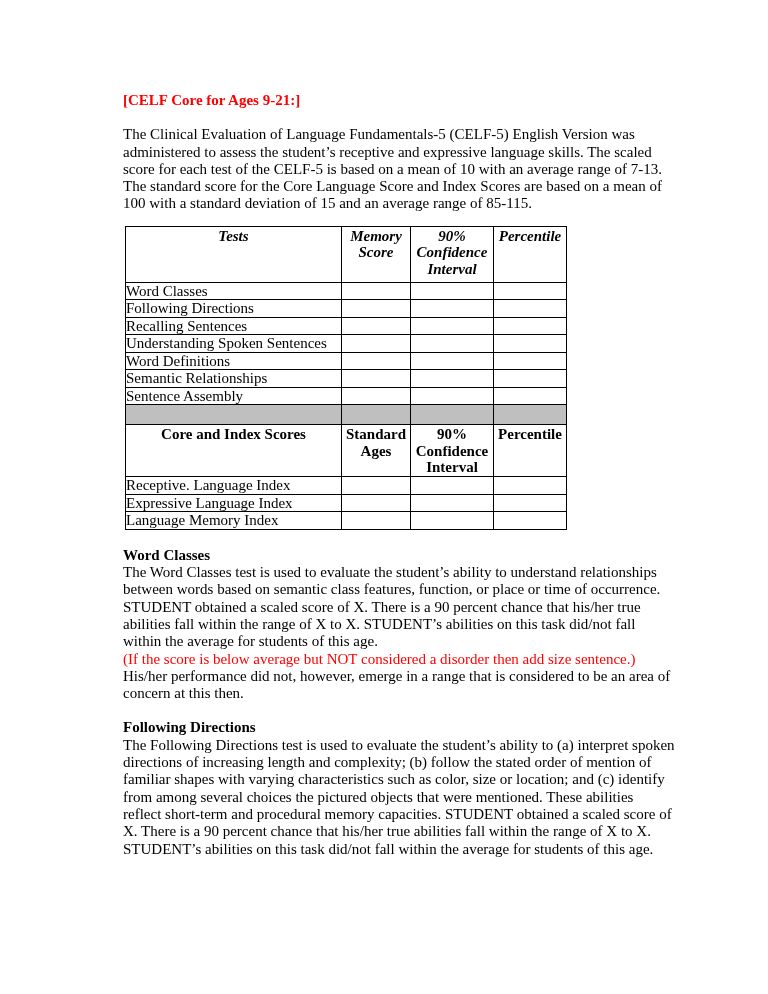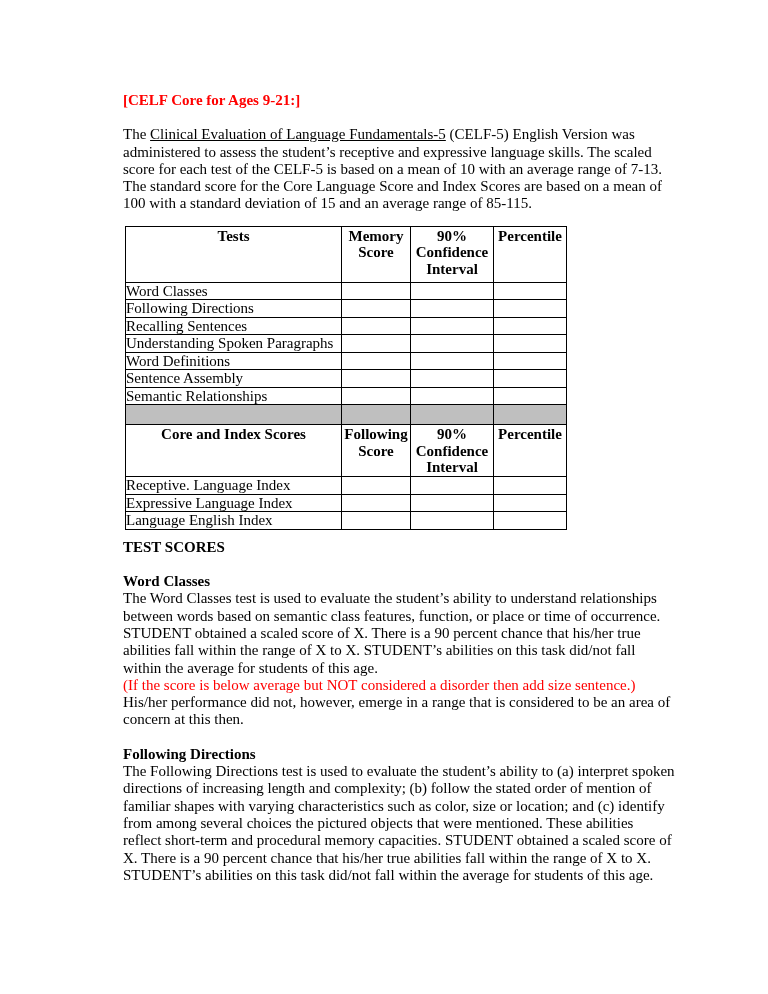--- a/index.html
+++ b/index.html
@@ -23,21 +23,21 @@
   }
   .doc-heading {
     color: var(--accent_red, #ff0000);
     font-weight: bold;
     margin: 0 0 17px 0;
   }
   .intro, .body {
     margin: 0;
     width: 552px;
   }
-  .u { text-decoration: underline; }
+  .u { }
 
   table.scores {
     border-collapse: collapse;
     margin: 13px 0 0 2px;
     table-layout: fixed;
   }
   table.scores th, table.scores td {
     border: 1px solid #000000;
     font-size: 15px;
     line-height: 16.5px;
@@ -48,21 +48,21 @@
     font-weight: bold;
     vertical-align: top;
     text-align: center;
     padding-top: 1px;
   }
   th.name-col {
     text-align: left;
     padding-left: 6px;
   }
   th.mid-v { vertical-align: middle; }
-  tr.hdr1 th { height: 54px; }
+  tr.hdr1 th { height: 54px; font-style: italic; }
   tr.hdr2 th { height: 50px; }
   td.label {
     padding-left: 6px;
     white-space: nowrap;
   }
   tr.data td { height: 16.5px; }
   tr.data2 td { height: 15.5px; }
   tr.gray td {
     background: var(--divider_gray, #bfbfbf);
     height: 19px;
@@ -112,77 +112,76 @@
         <td></td>
         <td></td>
       </tr>
       <tr class="data">
         <td class="label">Recalling Sentences</td>
         <td></td>
         <td></td>
         <td></td>
       </tr>
       <tr class="data">
-        <td class="label">Understanding Spoken Paragraphs</td>
+        <td class="label">Understanding Spoken Sentences</td>
         <td></td>
         <td></td>
         <td></td>
       </tr>
       <tr class="data">
         <td class="label">Word Definitions</td>
         <td></td>
         <td></td>
         <td></td>
       </tr>
       <tr class="data">
-        <td class="label">Sentence Assembly</td>
+        <td class="label">Semantic Relationships</td>
         <td></td>
         <td></td>
         <td></td>
       </tr>
       <tr class="data">
-        <td class="label">Semantic Relationships</td>
+        <td class="label">Sentence Assembly</td>
         <td></td>
         <td></td>
         <td></td>
       </tr>
       <tr class="gray">
         <td></td>
         <td></td>
         <td></td>
         <td></td>
       </tr>
       <tr class="hdr2">
         <th class="name-col">Core and Index Scores</th>
-        <th>Following Score</th>
+        <th>Standard Ages</th>
         <th>90% Confidence Interval</th>
         <th>Percentile</th>
       </tr>
       <tr class="data data2">
         <td class="label">Receptive. Language Index</td>
         <td></td>
         <td></td>
         <td></td>
       </tr>
       <tr class="data data2">
         <td class="label">Expressive Language Index</td>
         <td></td>
         <td></td>
         <td></td>
       </tr>
       <tr class="data data2">
-        <td class="label">Language English Index</td>
+        <td class="label">Language Memory Index</td>
         <td></td>
         <td></td>
         <td></td>
       </tr>
     </tbody>
   </table>
 
-  <div class="test-scores">TEST SCORES</div>
 
   <div class="sec-h">Word Classes</div>
   <p class="body">The Word Classes test is used to evaluate the student’s ability to understand relationships between words based on semantic class features, function, or place or time of occurrence. STUDENT obtained a scaled score of X. There is a 90 percent chance that his/her true abilities fall within the range of X to X. STUDENT’s abilities on this task did/not fall within the average for students of this age.</p>
   <p class="body red">(If the score is below average but NOT considered a disorder then add size sentence.)</p>
   <p class="body">His/her performance did not, however, emerge in a range that is considered to be an area of concern at this then.</p>
 
   <div class="sec-h">Following Directions</div>
   <p class="body">The Following Directions test is used to evaluate the student’s ability to (a) interpret spoken directions of increasing length and complexity; (b) follow the stated order of mention of familiar shapes with varying characteristics such as color, size or location; and (c) identify from among several choices the pictured objects that were mentioned.  These abilities reflect short-term and procedural memory capacities.  STUDENT obtained a scaled score of X. There is a 90 percent chance that his/her true abilities fall within the range of X to X. STUDENT’s abilities on this task did/not fall within the average for students of this age.</p>
 
 </div>

